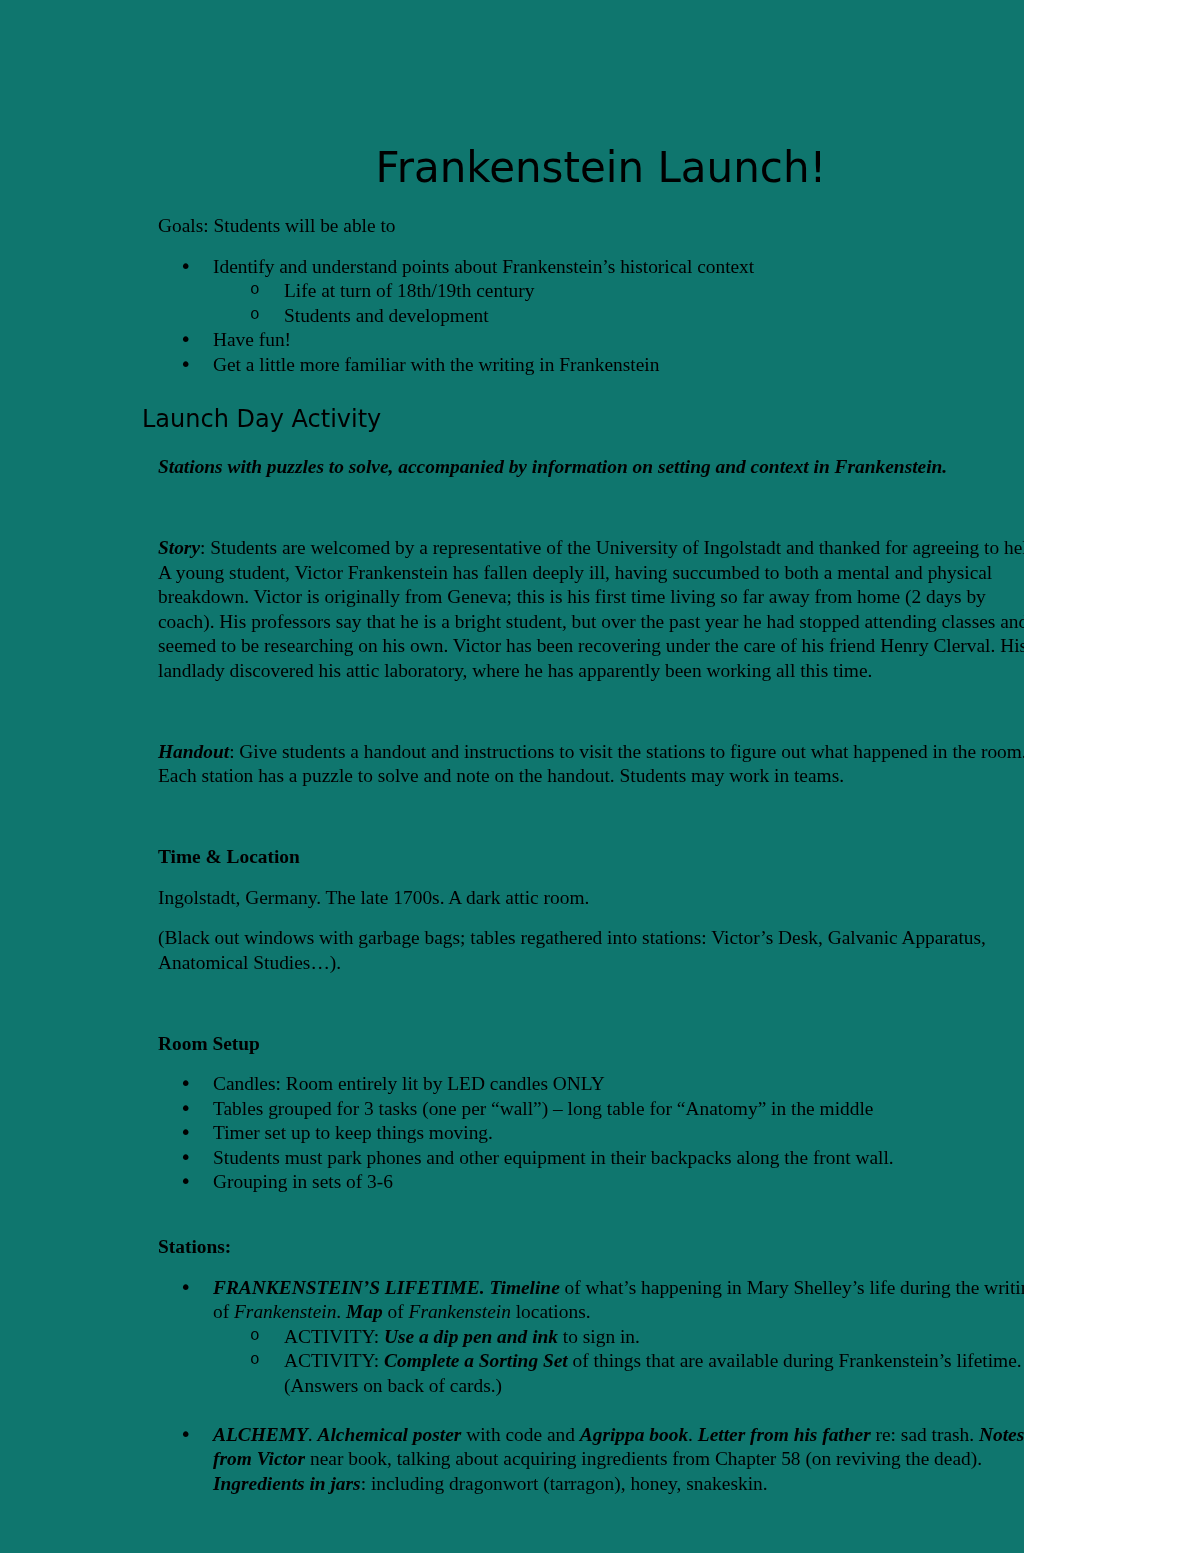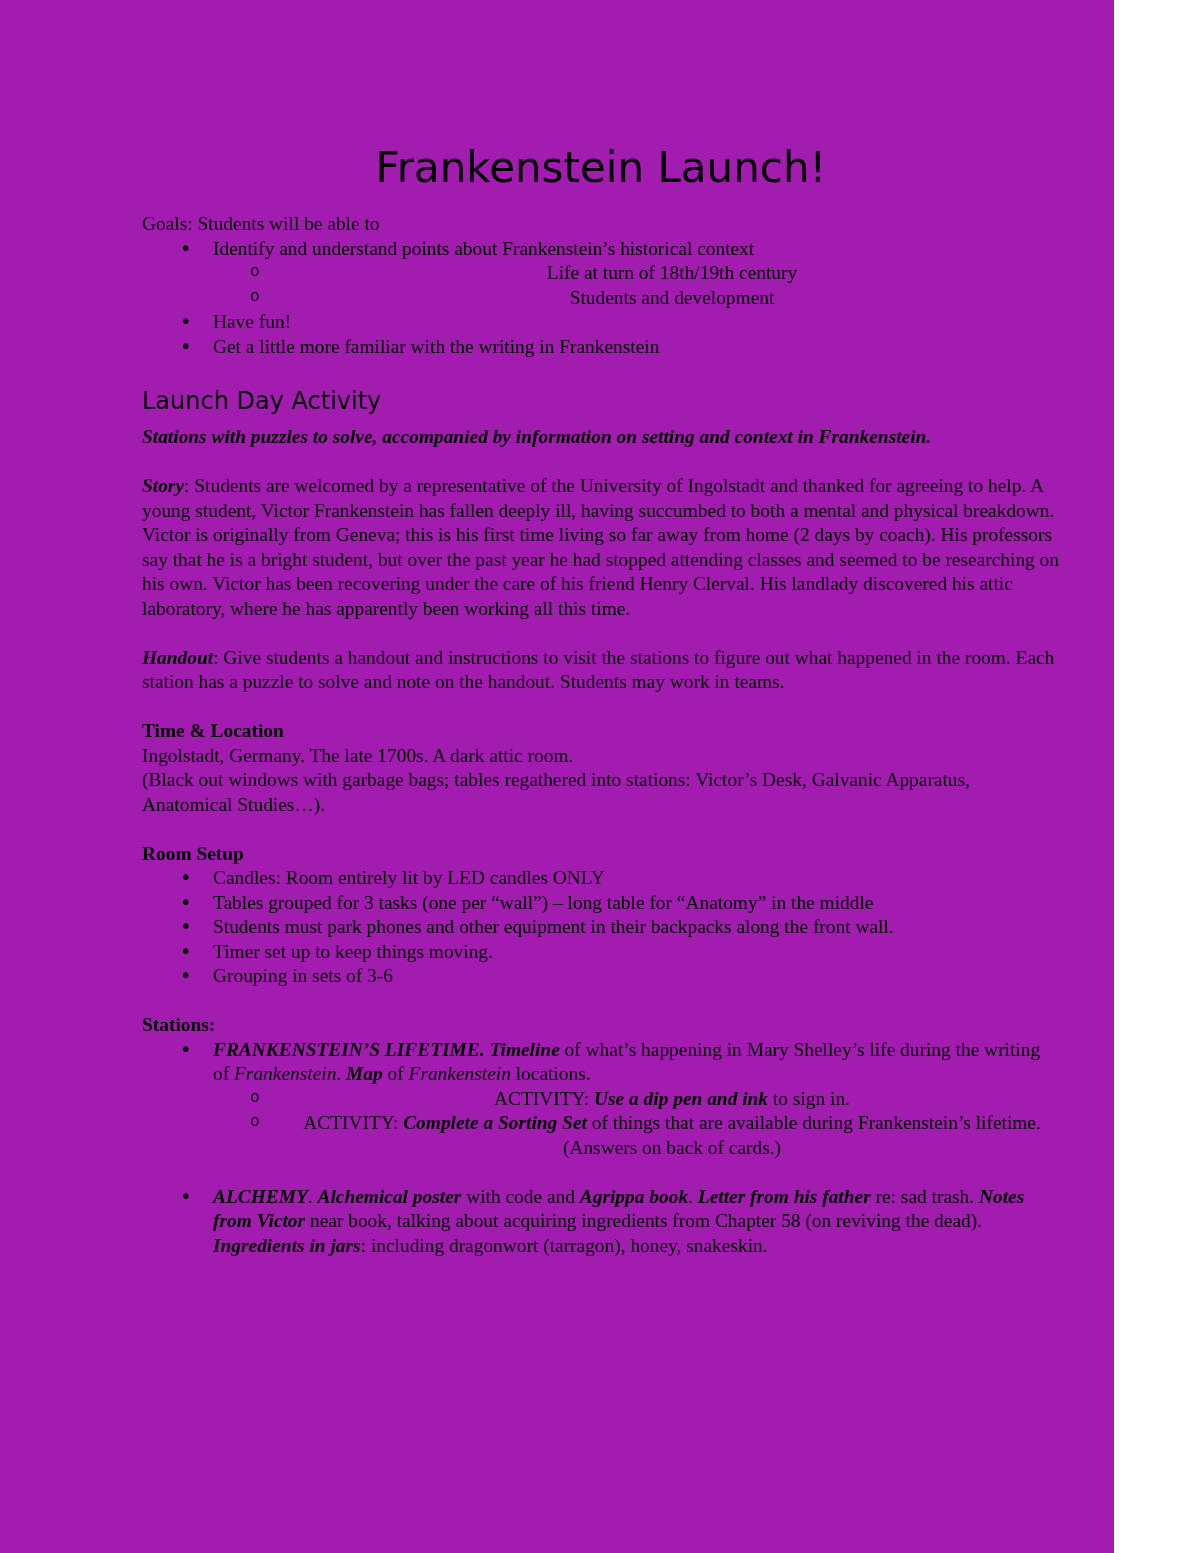--- a/index.html
+++ b/index.html
@@ -1,45 +1,45 @@
 <!DOCTYPE html>
 <html><head>
 <meta charset="utf-8">
 <style>
   html,body { margin:0; padding:0; background:#ffffff; }
   .page {
-    position:relative; width:1114px; height:1553px; background:#a21caf;
+    position:relative; width:1024px; height:1553px; background:#0f766e;
     overflow:hidden;
   }
   .content {
     position:absolute; left:142px; top:138px; width:918px;
     color:#000; font-family:"Liberation Serif","DejaVu Serif",serif;
     font-size:19.4px; line-height:24.5px;
   }
   .title {
     font-family:"DejaVu Sans","Liberation Sans",sans-serif;
     font-size:42px; line-height:60px; font-weight:400;
     text-align:center; margin:0 0 14px 0;
   }
   .h2 {
     font-family:"DejaVu Sans","Liberation Sans",sans-serif;
     font-size:24px; line-height:40px; font-weight:400;
     margin:22px 0 4px 0;
   }
-  .para { margin:0; }
+  .para { margin:16px; }
   .bd { font-weight:bold;font-style:italic; }
   .it { font-style:italic; }
   .shead { font-weight:bold; }
   .sp { height:24.5px; }
   .li1 { position:relative; padding-left:71px; }
   .li1::before {
     content:"\2022"; position:absolute; left:38px; top:0;
     font-family:"DejaVu Sans",sans-serif;
   }
-  .li2 { position:relative; padding-left:142px;text-align:center; }
+  .li2 { position:relative; padding-left:142px; }
   .li2::before {
     content:"o"; position:absolute; left:108px; top:-1px;
     font-family:"Liberation Mono","DejaVu Sans Mono",monospace; font-size:16px;
   }
 </style>
 </head>
 <body>
 
 <div class="page">
   <div class="content">
@@ -65,22 +65,22 @@
     <div class="sp"></div>
 
     <div class="para shead">Time &amp; Location</div>
     <div class="para">Ingolstadt, Germany. The late 1700s. A dark attic room.</div>
     <div class="para">(Black out windows with garbage bags; tables regathered into stations: Victor’s Desk, Galvanic Apparatus, Anatomical Studies…).</div>
     <div class="sp"></div>
 
     <div class="para shead">Room Setup</div>
     <div class="li1">Candles: Room entirely lit by LED candles ONLY</div>
     <div class="li1">Tables grouped for 3 tasks (one per “wall”) – long table for “Anatomy” in the middle</div>
+    <div class="li1">Timer set up to keep things moving.</div>
     <div class="li1">Students must park phones and other equipment in their backpacks along the front wall.</div>
-    <div class="li1">Timer set up to keep things moving.</div>
     <div class="li1">Grouping in sets of 3-6</div>
     <div class="sp"></div>
 
     <div class="para shead">Stations:</div>
     <div class="li1"><span class="bd">FRANKENSTEIN’S LIFETIME. Timeline</span><span> of what’s happening in Mary Shelley’s life during the writing of </span><span class="it">Frankenstein</span><span>. </span><span class="bd">Map</span><span> of </span><span class="it">Frankenstein</span><span> locations.</span></div>
     <div class="li2"><span>ACTIVITY: </span><span class="bd">Use a dip pen and ink</span><span> to sign in.</span></div>
     <div class="li2"><span>ACTIVITY: </span><span class="bd">Complete a Sorting Set</span><span> of things that are available during Frankenstein’s lifetime. (Answers on back of cards.)</span></div>
     <div class="sp"></div>
 
     <div class="li1"><span class="bd">ALCHEMY</span><span>. </span><span class="bd">Alchemical poster</span><span> with code and </span><span class="bd">Agrippa book</span><span>. </span><span class="bd">Letter from his father</span><span> re: sad trash. </span><span class="bd">Notes from Victor</span><span> near book, talking about acquiring ingredients from Chapter 58 (on reviving the dead). </span><span class="bd">Ingredients in jars</span><span>: including dragonwort (tarragon), honey, snakeskin.</span></div>

